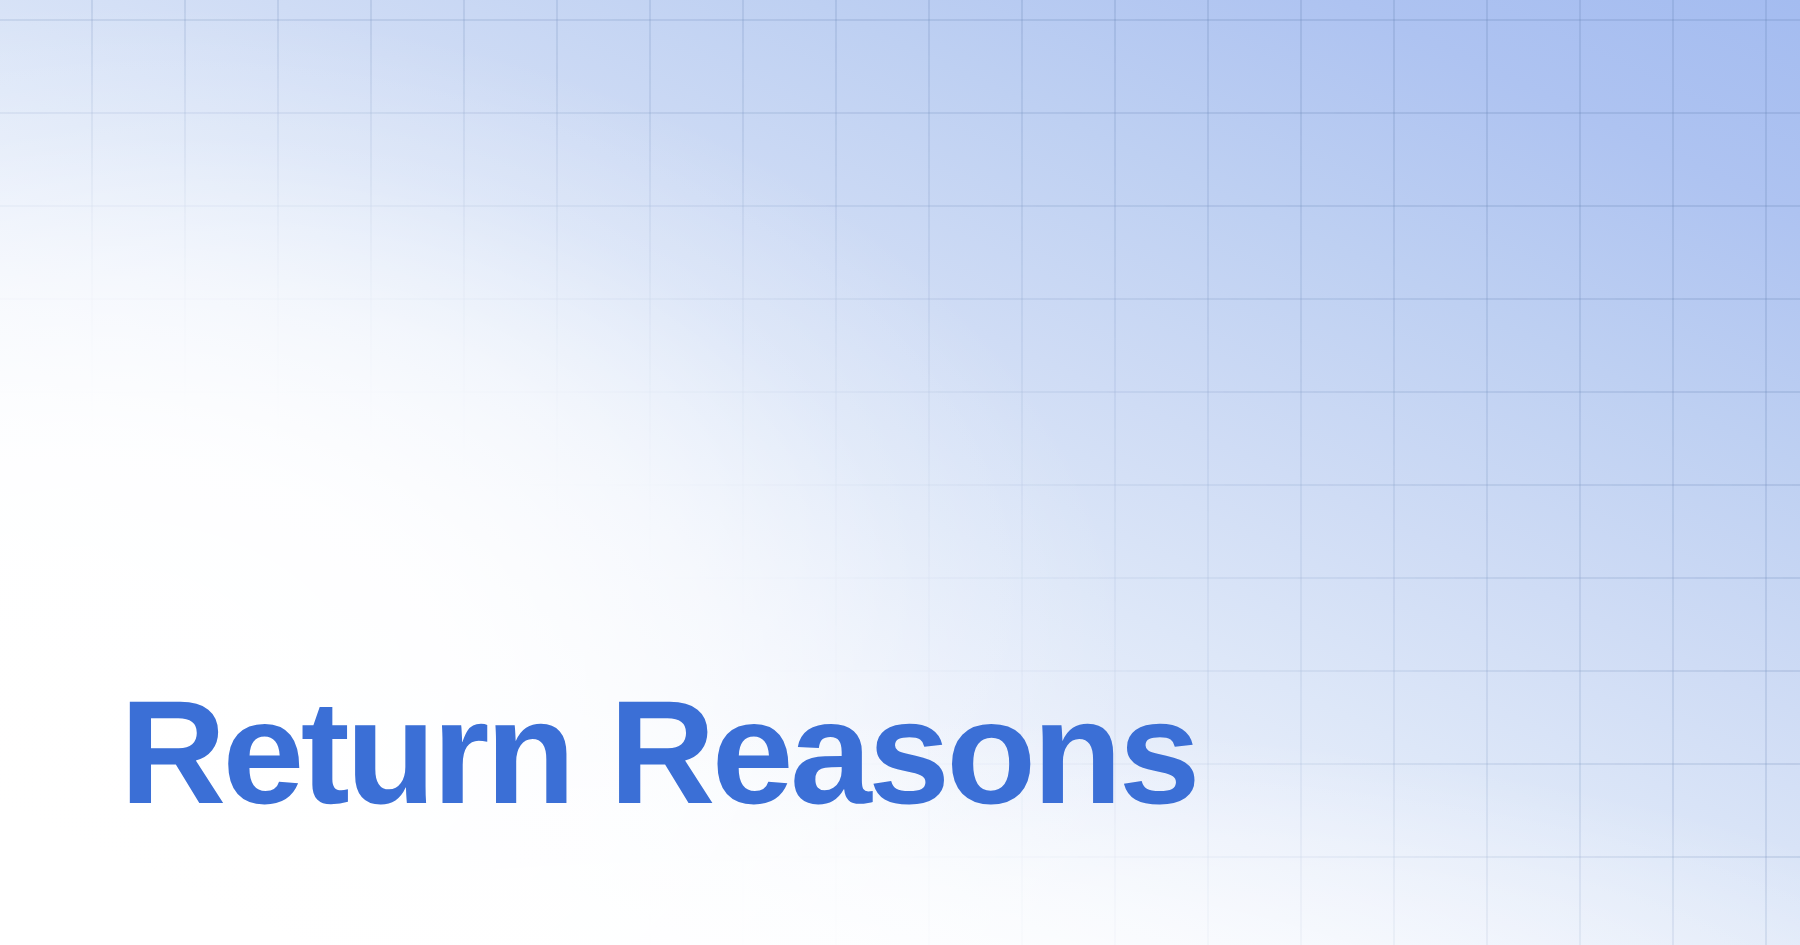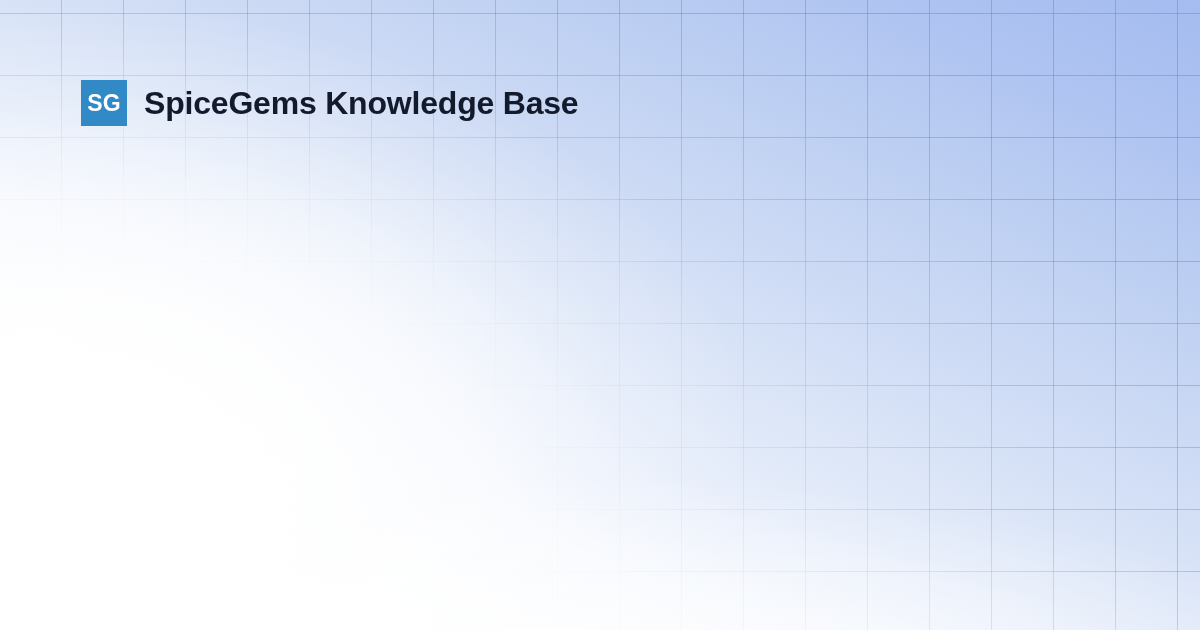--- a/index.html
+++ b/index.html
@@ -144,20 +144,17 @@
 
 <div class="og-card">
 
   <div class="bg-gradient"></div>
   <div class="bg-grid"></div>
   <div class="bg-glow"></div>
   <div class="bg-glow-bottom"></div>
 
   <div class="content">
 
-    <div class="brand">
-      <div class="brand-badge">SG</div>
-      <div class="brand-name">SpiceGems Knowledge Base</div>
-    </div>
 
+    <div class="headline">Return Reasons</div>
 
   </div>
 </div>
 
 </body></html>

